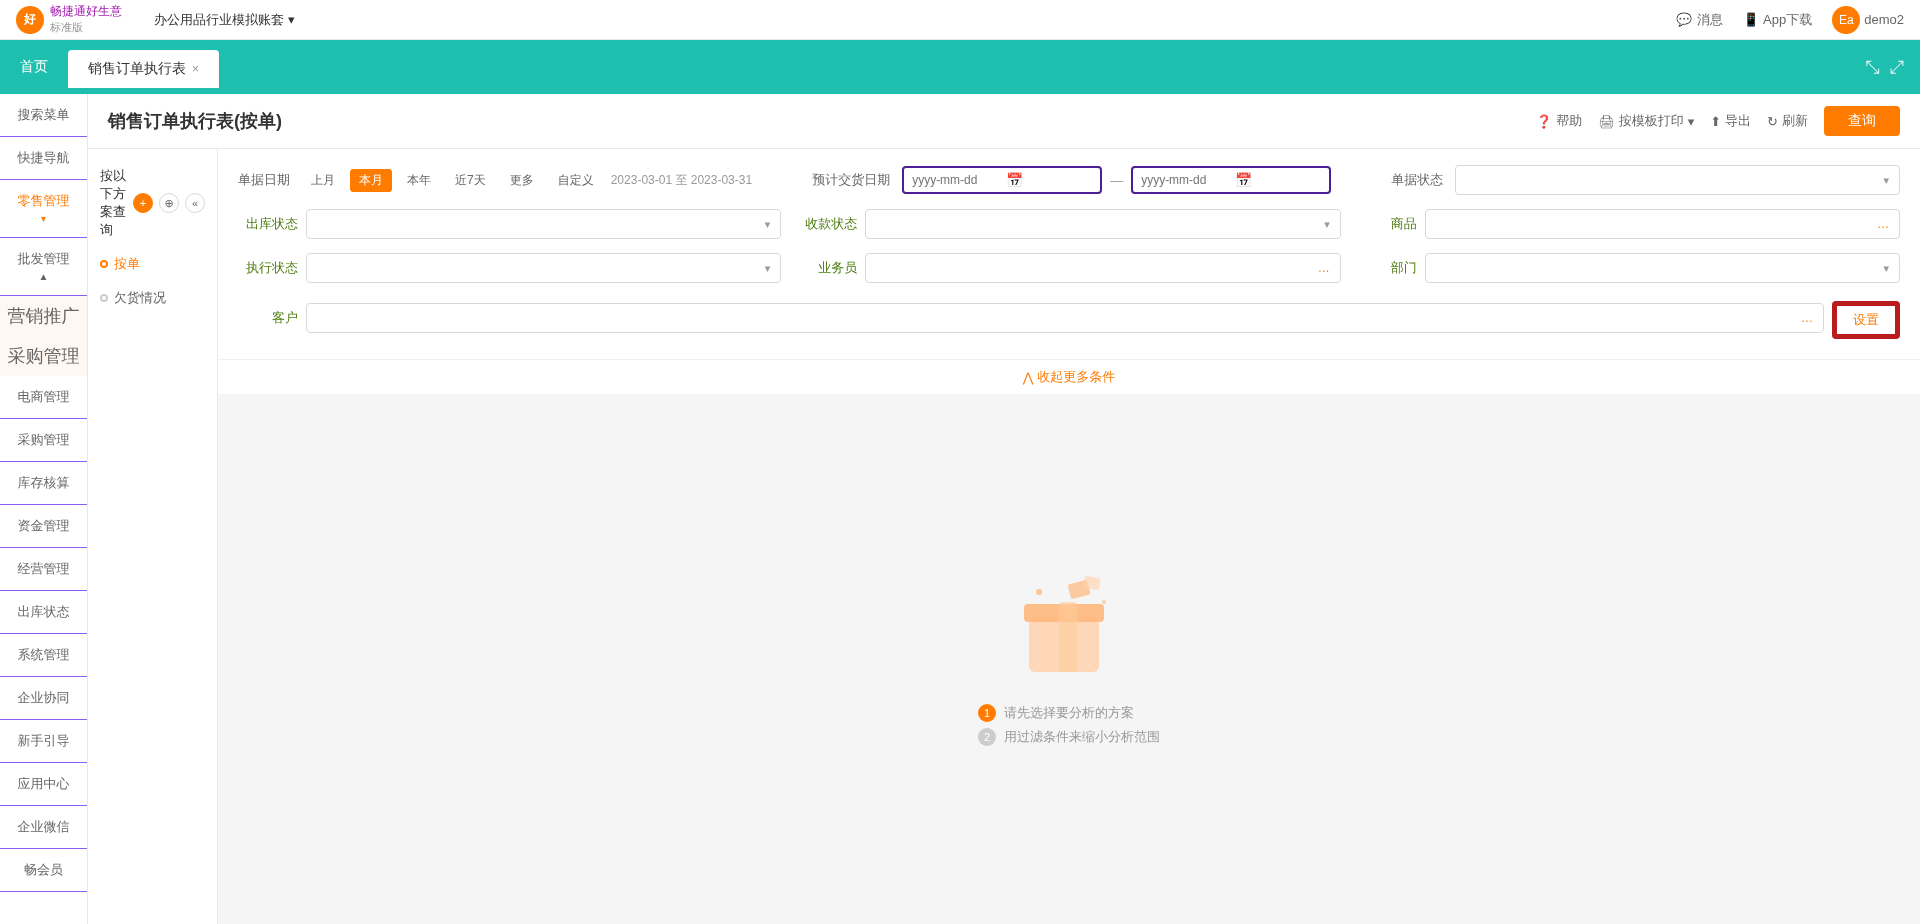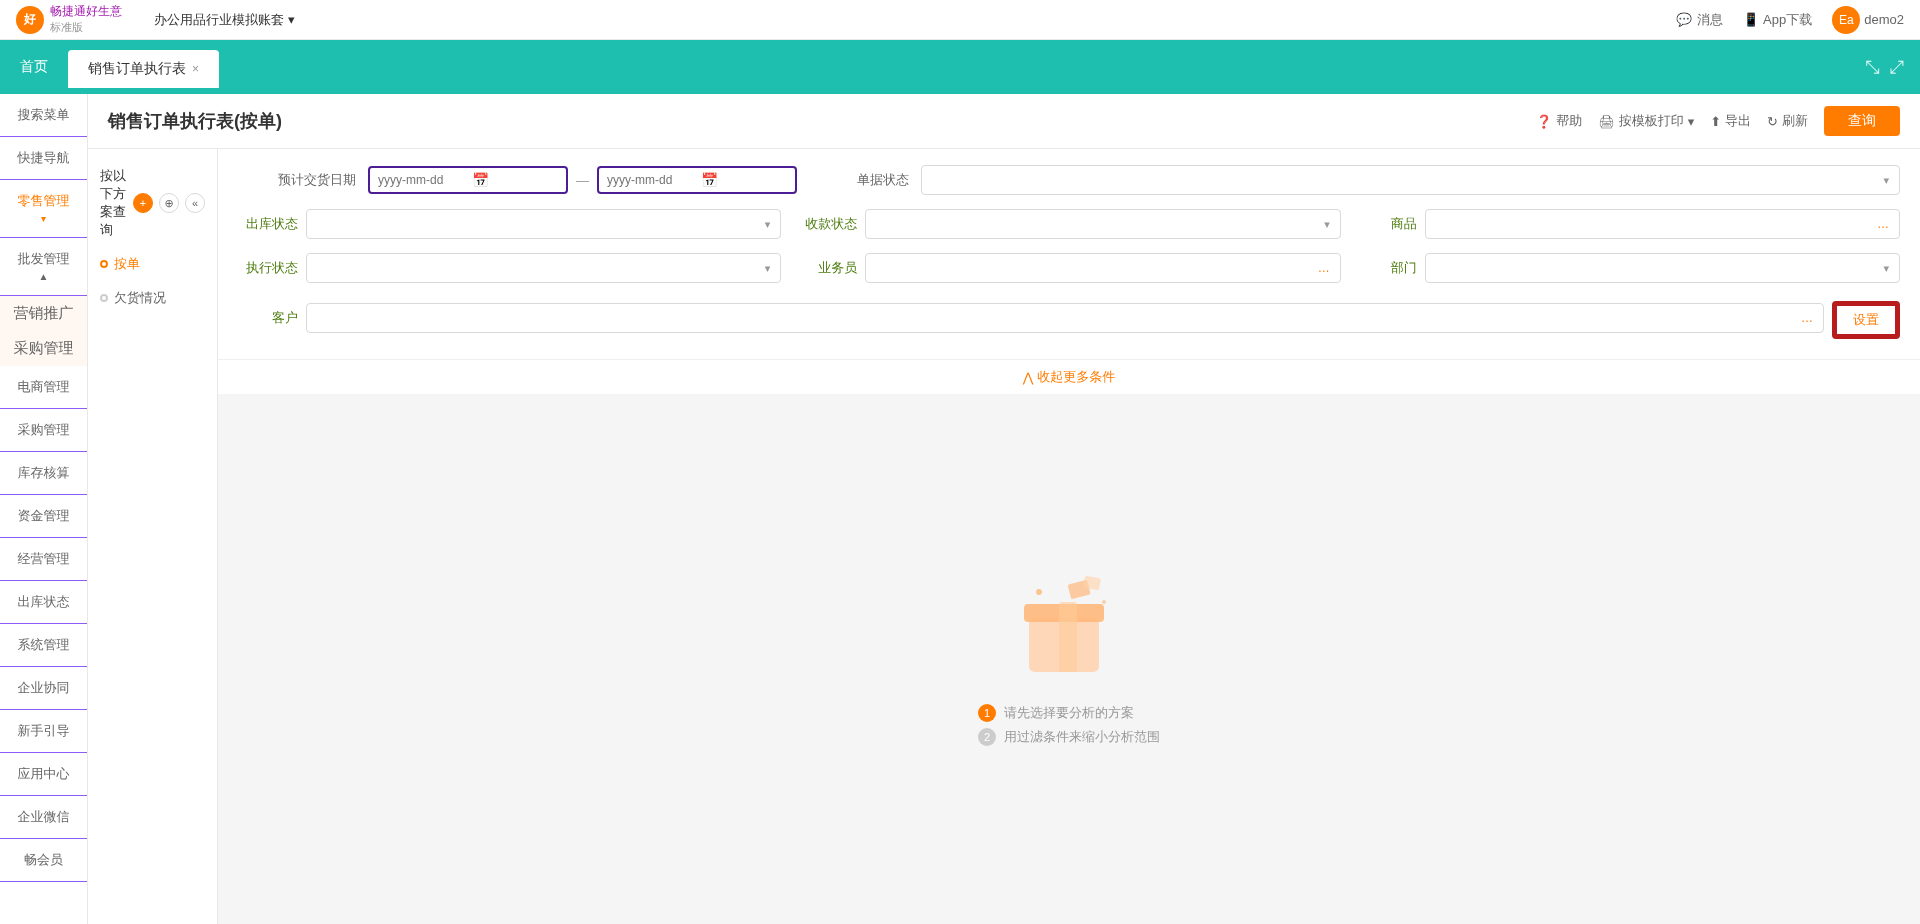--- a/index.html
+++ b/index.html
@@ -26,21 +26,21 @@
     .tab-expand { margin-left: auto; display: flex; align-items: center; gap: 10px; padding-right: 16px; color: rgba(255,255,255,0.85); cursor: pointer; font-size: 18px; }
 
     
     .main-layout { display: flex; flex: 1; overflow: hidden; }
 
     
     .sidebar { width: 88px; background: #fff; border-right: 1px solid #e8e8e8; display: flex; flex-direction: column; flex-shrink: 0; overflow-y: auto; }
     .sidebar-item { padding: 12px 0; text-align: center; cursor: pointer; color: #666; font-size: 13px; border-bottom: 1px solid #8b5cf6; }
     .sidebar-item.active { color: #ff7c00; }
     .sidebar-sub { background: #fff8f2; }
-    .sidebar-sub-item { padding: 8px 0; text-align: center; cursor: pointer; font-size: 15px; color: #666; }
+    .sidebar-sub-item { padding: 8px 0; text-align: center; cursor: pointer; font-size: 18px; color: #666; }
 
     
     .content-area { flex: 1; display: flex; flex-direction: column; overflow: hidden; background: #f5f5f5; }
 
     
     .page-header { background: #fff; padding: 12px 20px 0 20px; border-bottom: 1px solid #e8e8e8; flex-shrink: 0; }
     .page-title-row { display: flex; align-items: center; justify-content: space-between; margin-bottom: 12px; }
     .page-title { font-size: 18px; font-weight: bold; color: #333; }
     .page-actions { display: flex; align-items: center; gap: 16px; font-size: 13px; color: #666; }
     .page-action { display: flex; align-items: center; gap: 4px; cursor: pointer; }
@@ -248,20 +248,32 @@
           <span>欠货情况</span>
         </div>
       </div>
 
       <div style="flex:1; display:flex; flex-direction:column; overflow:hidden;">
 
         <div class="filter-panel">
 
           <div style="display:flex; align-items:center; gap:20px; margin-bottom:14px; flex-wrap:wrap;">
 
+            <div style="display:flex; align-items:center; gap:8px;">
+              <span class="filter-label">单据日期</span>
+              <div class="date-filter">
+                <div class="date-btn">上月</div>
+                <div class="date-btn active">本月</div>
+                <div class="date-btn">本年</div>
+                <div class="date-btn">近7天</div>
+                <div class="date-btn">更多</div>
+                <div class="date-btn">自定义</div>
+              </div>
+              <span style="font-size:12px; color:#999;">2023-03-01 至 2023-03-31</span>
+            </div>
 
             <div style="display:flex; align-items:center; gap:8px; margin-left:40px;">
               <span class="filter-label">预计交货日期</span>
               <div class="date-input-group">
                 <input type="text" class="date-input-inner" placeholder="yyyy-mm-dd" style="">
                 <span class="cal-icon">📅</span>
               </div>
               <span style="color:#999;">—</span>
               <div class="date-input-group">
                 <input type="text" class="date-input-inner" placeholder="yyyy-mm-dd" style="">

